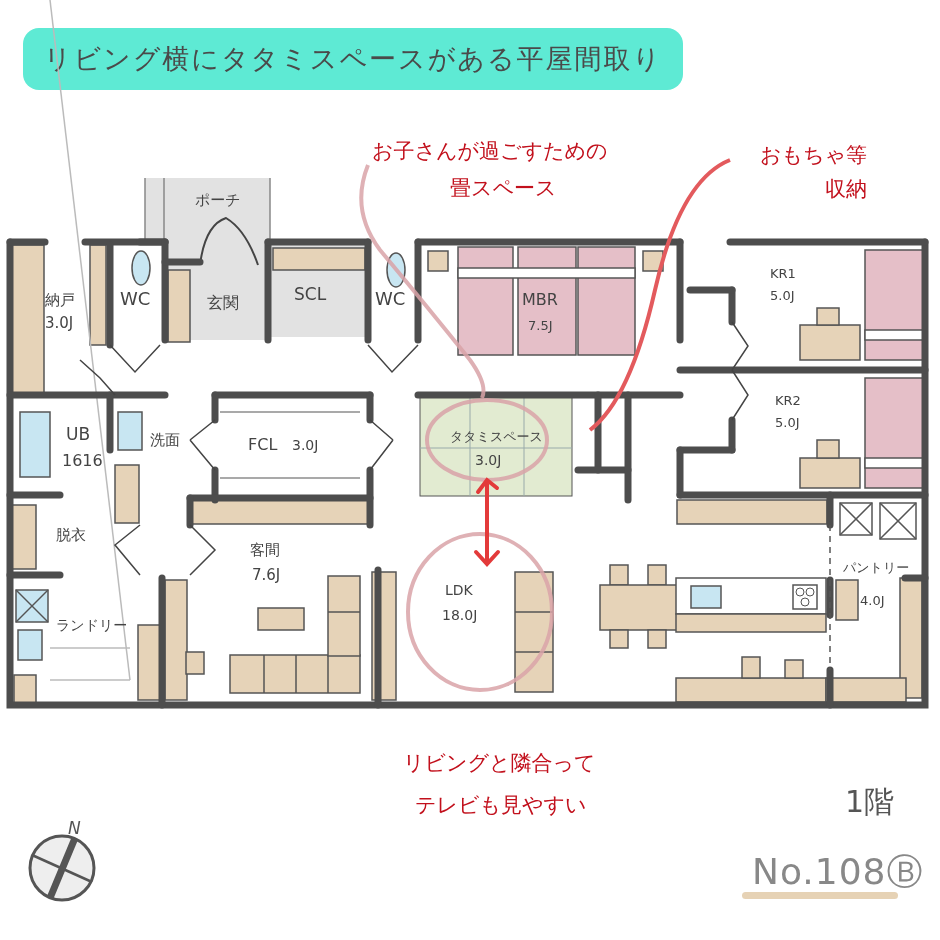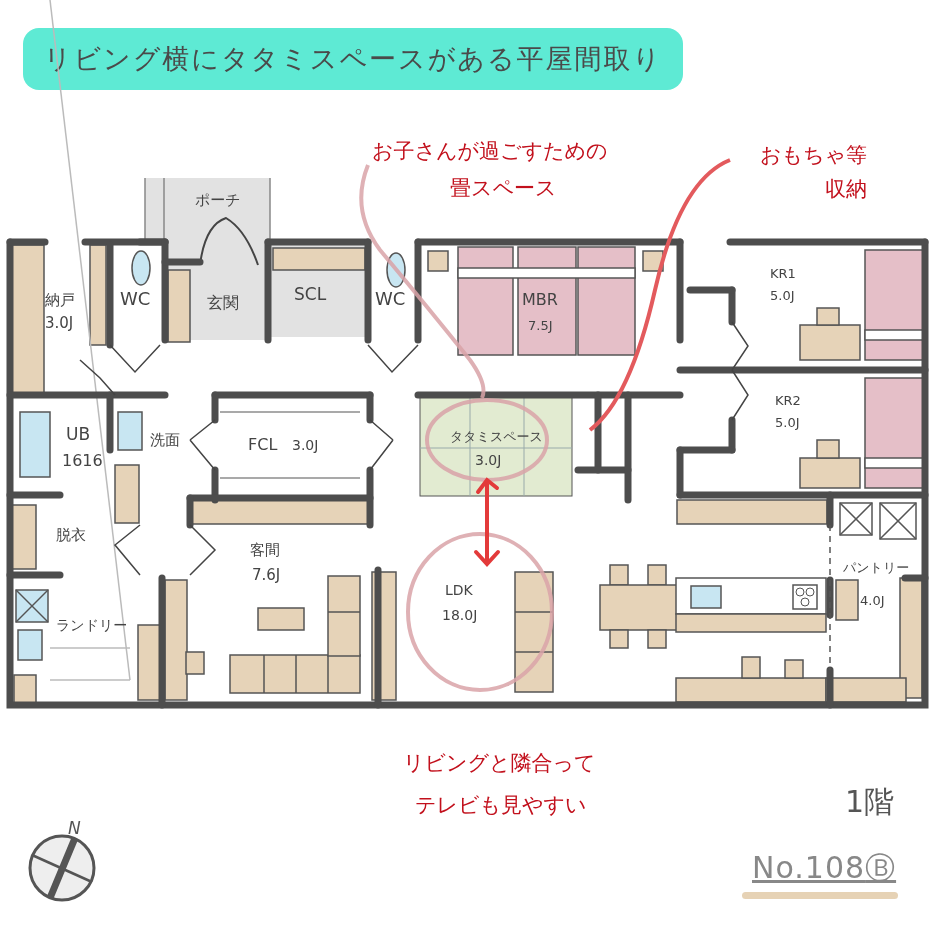--- a/index.html
+++ b/index.html
@@ -6,22 +6,22 @@
   body { width: 940px; height: 940px; position: relative; overflow: hidden;
          font-family: "DejaVu Sans", sans-serif; }
   .title-banner { position: absolute; left: 16px; top: 28px; width: 660px; height: 62px;
          background: #5eead4; border-radius: 16px; display: flex; align-items: center;
          justify-content: center; margin-left: 7px; }
   .title-banner span { font-size: 27px; color: #4a4a4a; letter-spacing: 2px; }
   svg.plan { position: absolute; left: 0; top: 0; }
   .lbl { font-family: "DejaVu Sans", sans-serif; fill: #444; }
   .note { font-family: "DejaVu Sans", sans-serif; fill: #c2101c; font-size: 21px; }
   .floor-label { position: absolute; left: 838px; top: 782px; font-size: 30px; color: #555; margin-left: 7px; }
-  .plan-no { position: absolute; left: 752px; top: 848px; font-size: 30px; color: #888;
-             letter-spacing: 1px; text-decoration: underline; }
+  .plan-no { position: absolute; left: 752px; top: 848px; font-size: 36px; color: #888;
+             letter-spacing: 1px; }
   .plan-no-underline { position: absolute; left: 742px; top: 892px; width: 156px; height: 7px;
              background: #e6d2b5; border-radius: 4px; }
   .compass-n { position: absolute; left: 68px; top: 818px; font-size: 17px; color: #555;
              font-style: italic; }
 </style>
 </head>
 <body>
 
 <div class="title-banner">
   <span>リビング横にタタミスペースがある平屋間取り</span>

